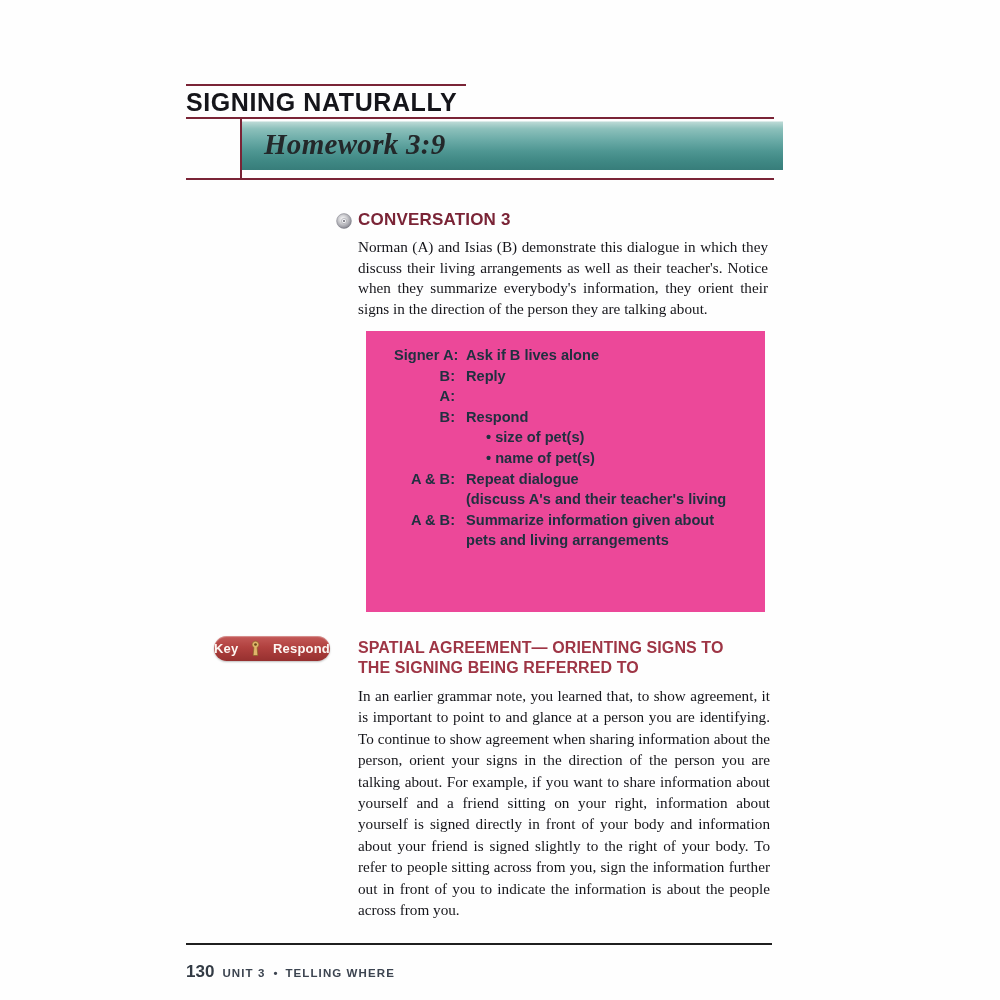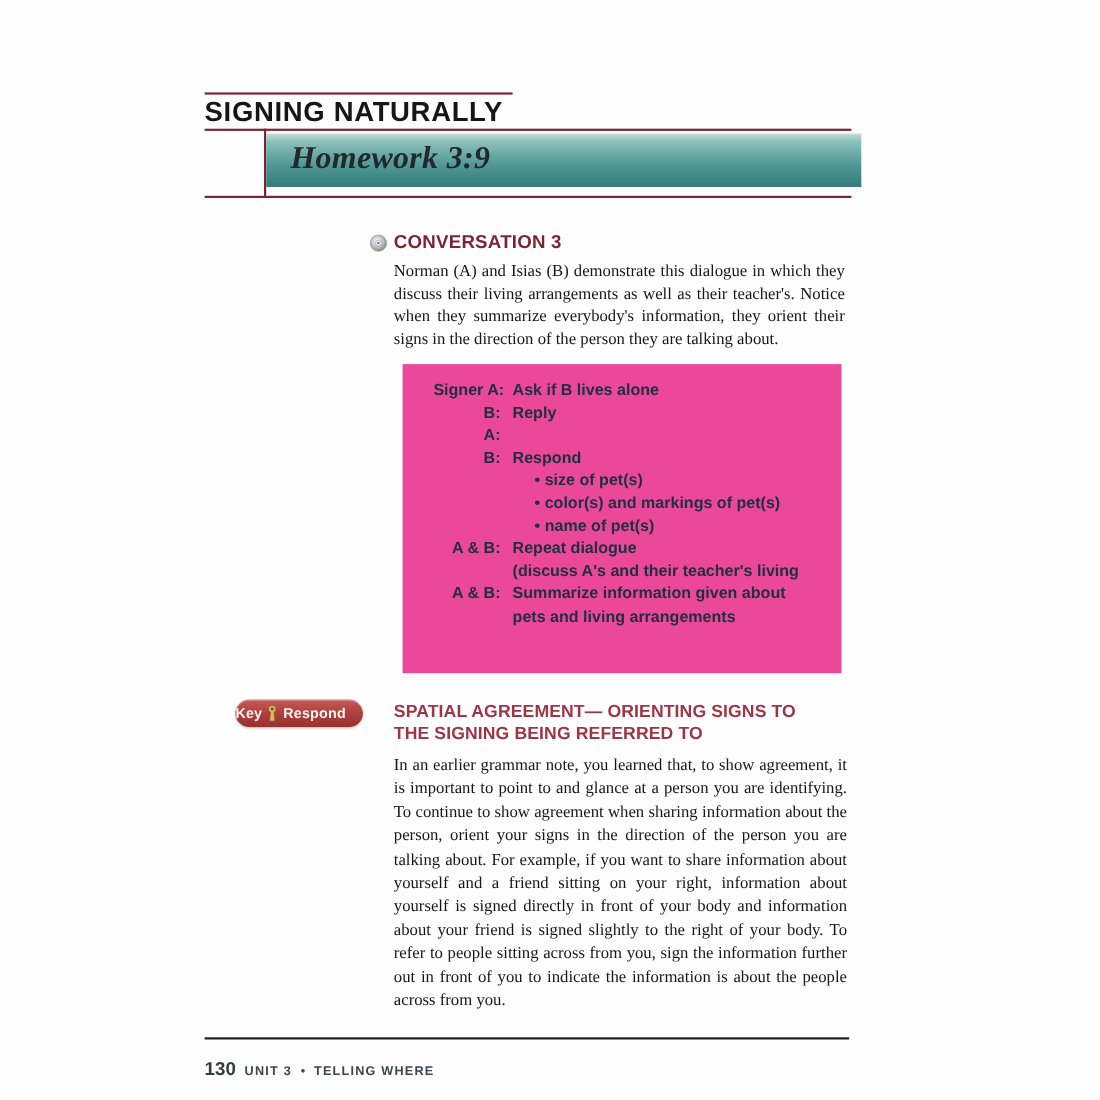--- a/index.html
+++ b/index.html
@@ -185,21 +185,21 @@
     left: 214px;
     top: 636px;
     width: 116px;
     height: 25px;
     border-radius: 13px;
     background: linear-gradient(180deg, #c45a58 0%, #b1413f 45%, #96302f 100%);
     box-shadow: inset 0 1px 1px rgba(255,255,255,0.35),
                 0 1px 2px rgba(0,0,0,0.25);
     display: flex;
     align-items: center;
-    justify-content: flex-start;
+    justify-content: space-between;
     gap: 4px;
   }
   .badge span {
     font-family: "Liberation Sans", sans-serif;
     font-size: 13px;
     font-weight: 700;
     color: #fdf6f2;
     letter-spacing: 0.2px;
   }
   .key-icon {
@@ -319,21 +319,20 @@
         <div class="d-row">
           <div class="d-spk">B:</div>
           <div class="d-txt">Respond</div>
         </div>
         <div class="d-row">
           <div class="d-spk"></div>
           <div class="d-txt d-bullet">• size of pet(s)</div>
         </div>
         <div class="d-row">
           <div class="d-spk"></div>
-          <div class="d-txt d-bullet">• color(s) and markings of pet(s)</div>
         </div>
         <div class="d-row">
           <div class="d-spk"></div>
           <div class="d-txt d-bullet">• name of pet(s)</div>
         </div>
         <div class="d-row">
           <div class="d-spk">A &amp; B:</div>
           <div class="d-txt">Repeat dialogue</div>
         </div>
         <div class="d-row">

